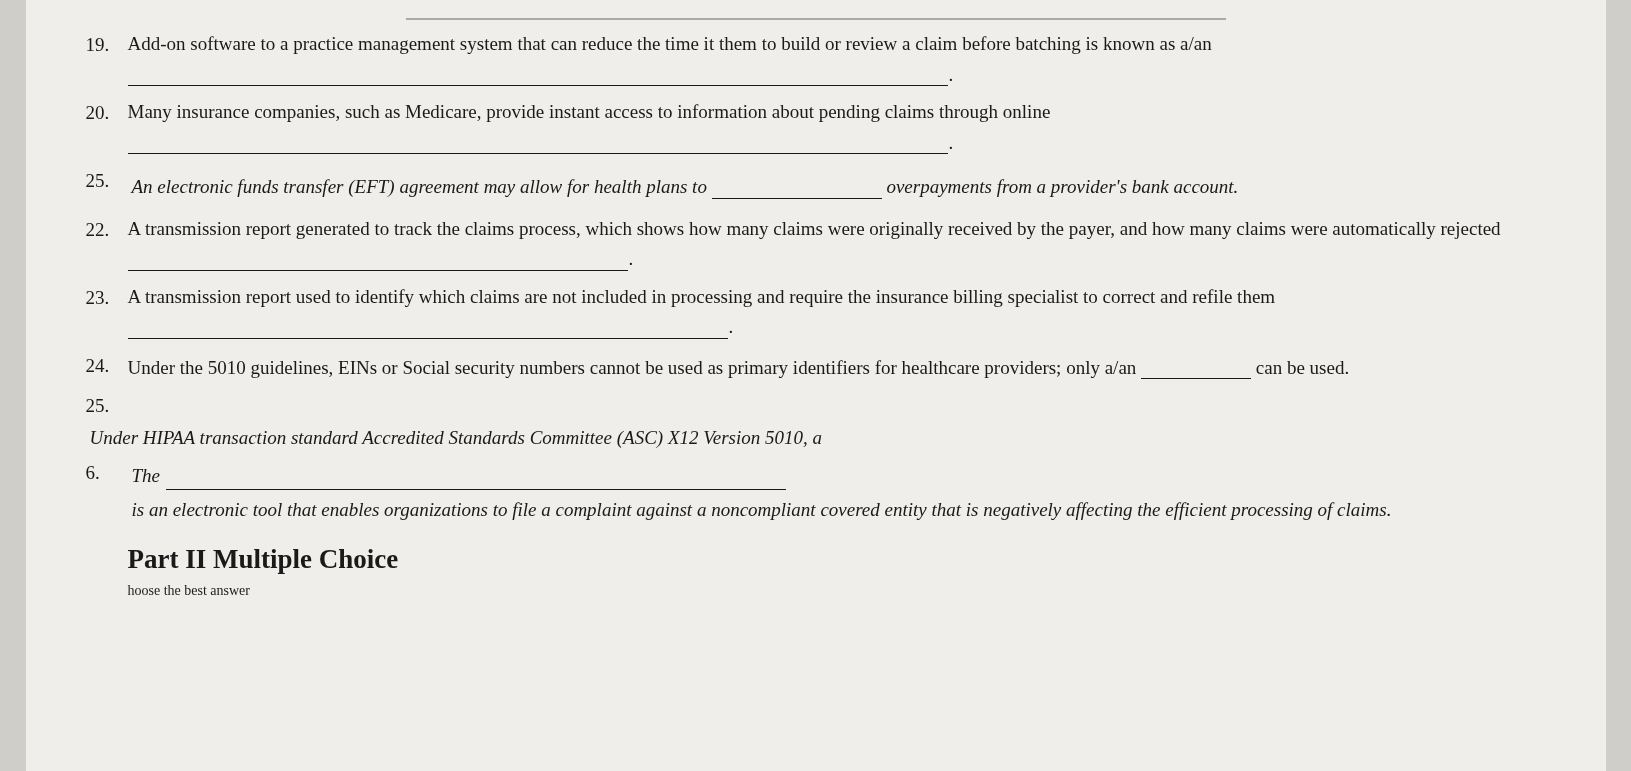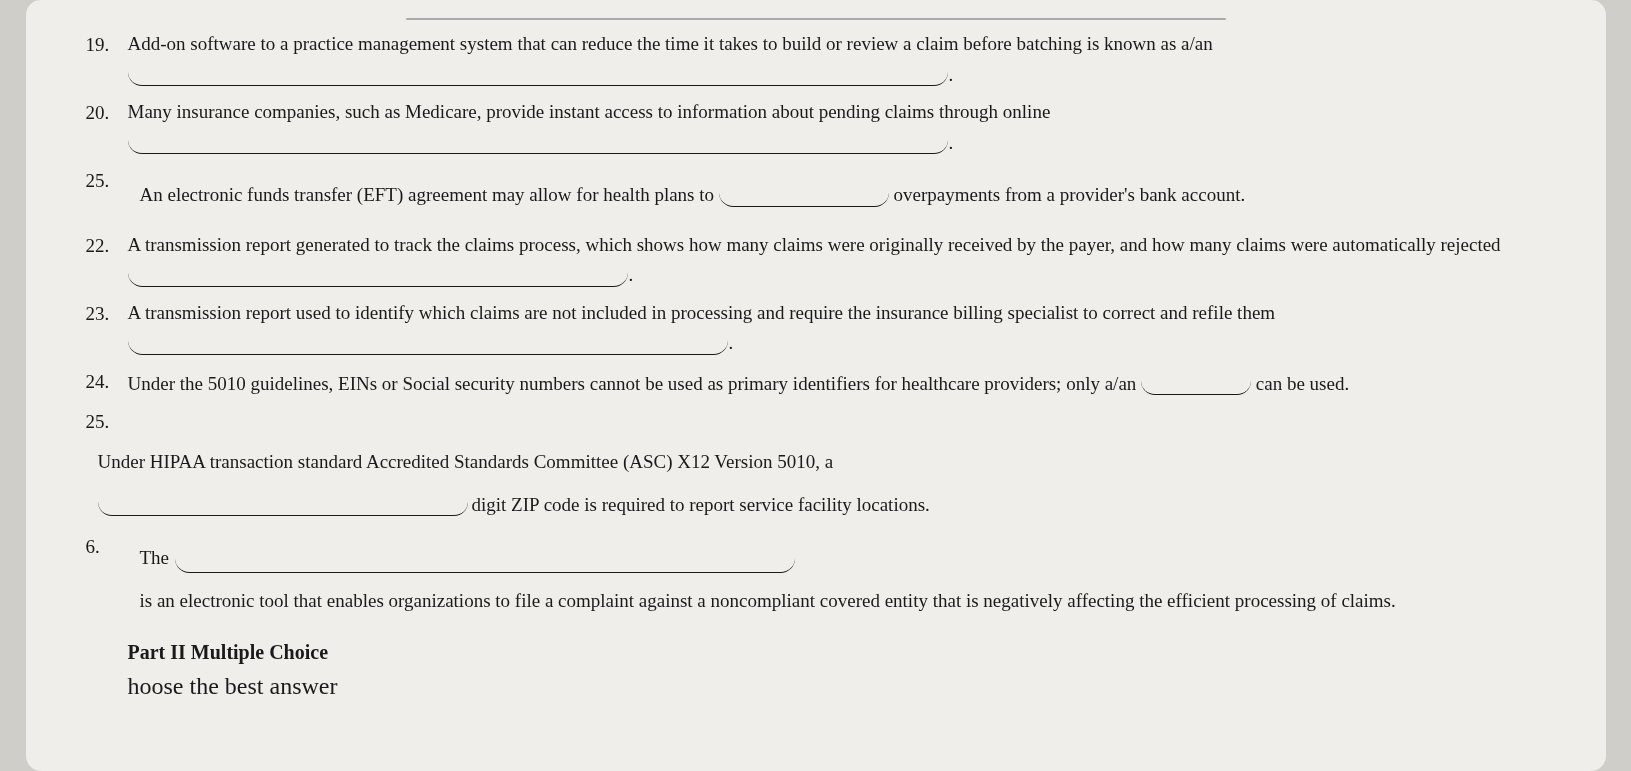--- a/index.html
+++ b/index.html
@@ -1,19 +1,18 @@
 <!DOCTYPE html>
 <html><head>
   <meta charset="utf-8">
   <style>
     * {
       margin: 0;
       padding: 0;
       box-sizing: border-box;
-      border-radius: 15px;
     }
 
     body {
       background-color: #d0cec8;
       width: 1631px;
       height: 771px;
       overflow: hidden;
       display: flex;
       justify-content: center;
       align-items: flex-start;
@@ -42,21 +41,22 @@
       font-weight: normal;
       flex-shrink: 0;
       padding-top: 1px;
     }
 
     .q-text {
       flex: 1;
     }
 
     .q-text p {
-      margin: 12px;
+      margin: 4px;
+      font-style: italic;
     }
 
     .blank-line {
       display: inline-block;
       border-bottom: 1.5px solid #1a1a1a;
       min-width: 120px;
       vertical-align: bottom;
       margin-bottom: 2px;
     }
 
@@ -71,41 +71,41 @@
     .blank-xshort {
       min-width: 110px;
     }
 
     .period {
       margin-left: 1px;
     }
 
     .part-heading {
       font-weight: bold;
-      font-size: 20px;
+      font-size: 27px;
       margin-top: 6px;
       margin-bottom: 2px;
     }
 
     .sub-heading {
-      font-size: 24px;
+      font-size: 14px;
       margin-bottom: 4px;
     }
   </style>
 </head>
 <body>
 
 <div class="page">
 
   <div style="width:820px; border-top: 2px solid #aaa; margin: 0 auto 10px auto;"></div>
 
   <div class="question-block">
     <span class="q-number">19.</span>
     <div class="q-text">
-      <span>Add-on software to a practice management system that can reduce the time it takes to build or review a claim before batching is known as a/an</span>
+      <span>Add-on software to a practice management system that can reduce the time it them to build or review a claim before batching is known as a/an</span>
       <span class="blank-line blank-long">&nbsp;</span><span class="period">.</span>
     </div>
   </div>
 
   <div class="question-block">
     <span class="q-number">20.</span>
     <div class="q-text">
       <span>Many insurance companies, such as Medicare, provide instant access to information about pending claims through online</span>
       <span class="blank-line blank-long">&nbsp;</span><span class="period">.</span>
     </div>
@@ -146,24 +146,20 @@
       <span>can be used.</span>
     </div>
   </div>
 
   <div class="question-block" style="margin-bottom:2px;flex-direction:column;">
     <span class="q-number">25.</span>
     <div class="q-text">
       <p>
         <span>Under  HIPAA  transaction  standard  Accredited  Standards  Committee  (ASC)  X12  Version  5010,  a</span>
       </p>
-      <p style="display:flex; align-items:flex-end; margin-top:2px;">
-        <span class="blank-line" style="min-width:370px;">&nbsp;</span>
-        <span style="margin-left:4px;">digit ZIP code is required to report service facility locations.</span>
-      </p>
     </div>
   </div>
 
   <div class="question-block" style="margin-bottom:6px;">
     <span class="q-number">6.</span>
     <div class="q-text">
       <p style="display:flex; align-items:flex-start;">
         <span>The</span>
         <span class="blank-line" style="min-width:620px; margin-left:6px;">&nbsp;</span>
       </p>

